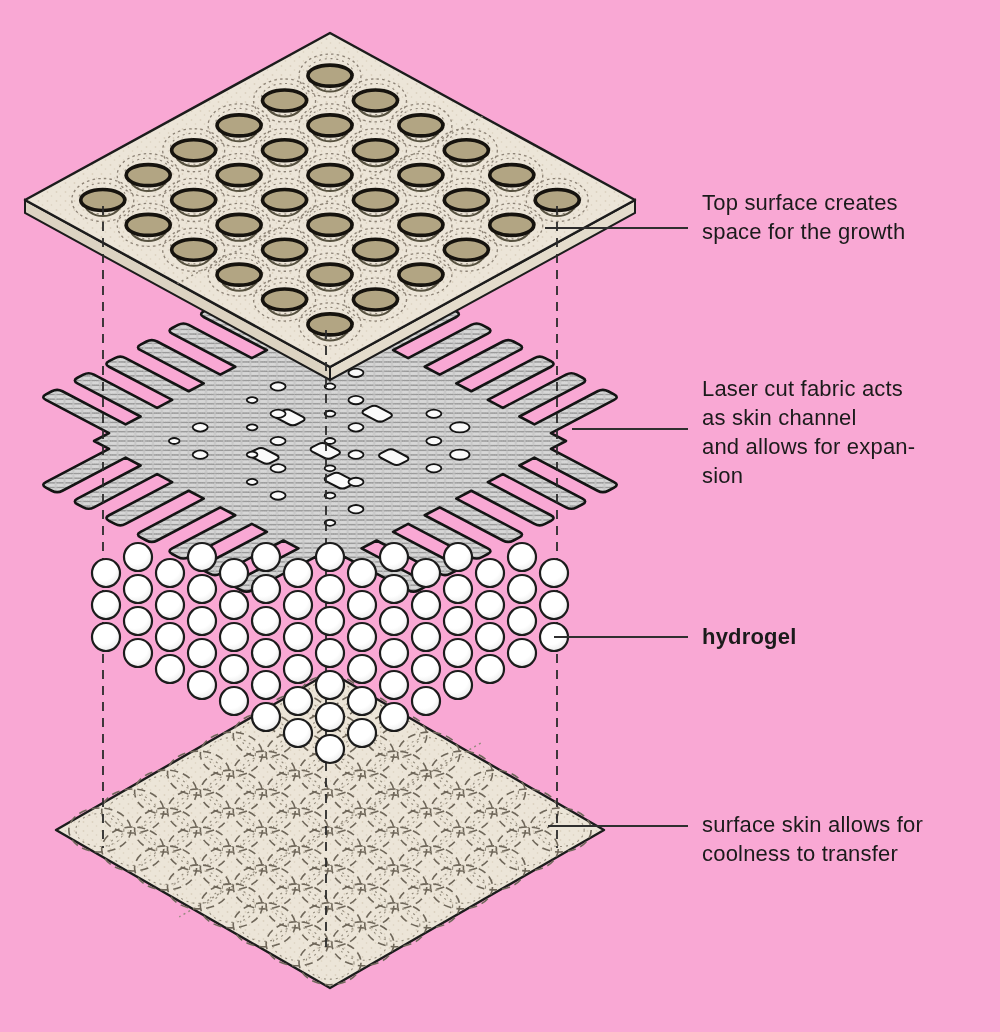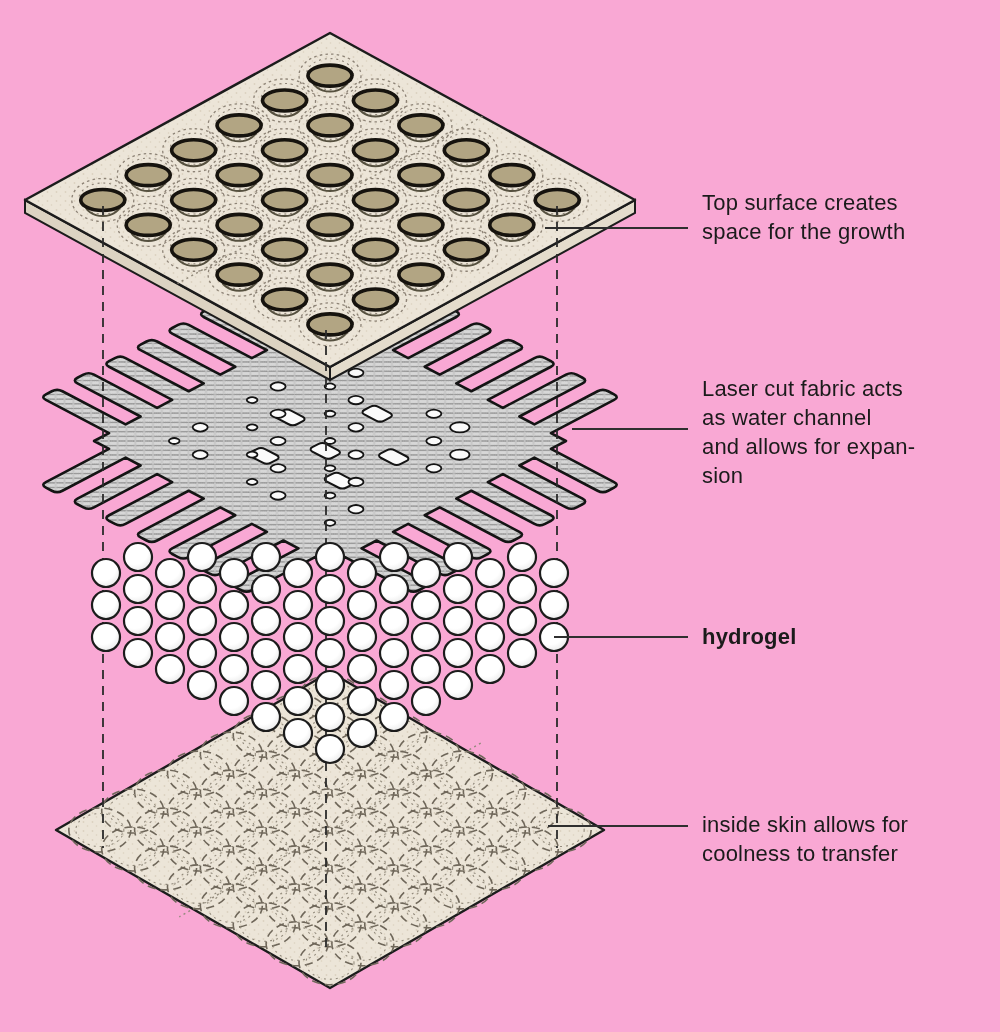--- a/index.html
+++ b/index.html
@@ -441,19 +441,19 @@
         <line x1="545" y1="228" x2="688" y2="228" stroke="#2f2f2f" stroke-width="2"></line>
         <line x1="572" y1="429" x2="688" y2="429" stroke="#2f2f2f" stroke-width="2"></line>
         <line x1="554" y1="637" x2="688" y2="637" stroke="#2f2f2f" stroke-width="2"></line>
         <line x1="548" y1="826" x2="688" y2="826" stroke="#2f2f2f" stroke-width="2"></line>
       </g>
     </svg>
 
   <div class="caption" id="cap-top">Top surface creates
 space for the growth</div>
   <div class="caption" id="cap-fabric">Laser cut fabric acts
-as water channel
+as skin channel
 and allows for expan-
 sion</div>
   <div class="caption" id="cap-hydrogel">hydrogel</div>
-  <div class="caption" id="cap-skin">inside skin allows for
+  <div class="caption" id="cap-skin">surface skin allows for
 coolness to transfer</div>
 </div>
 
 </body></html>

